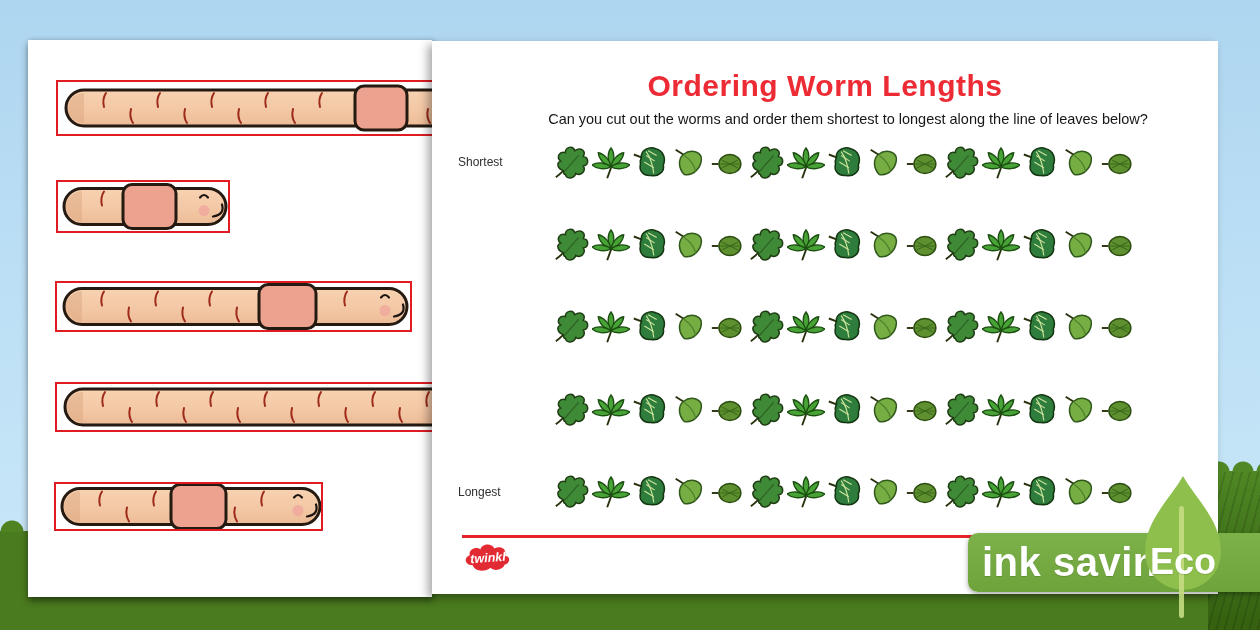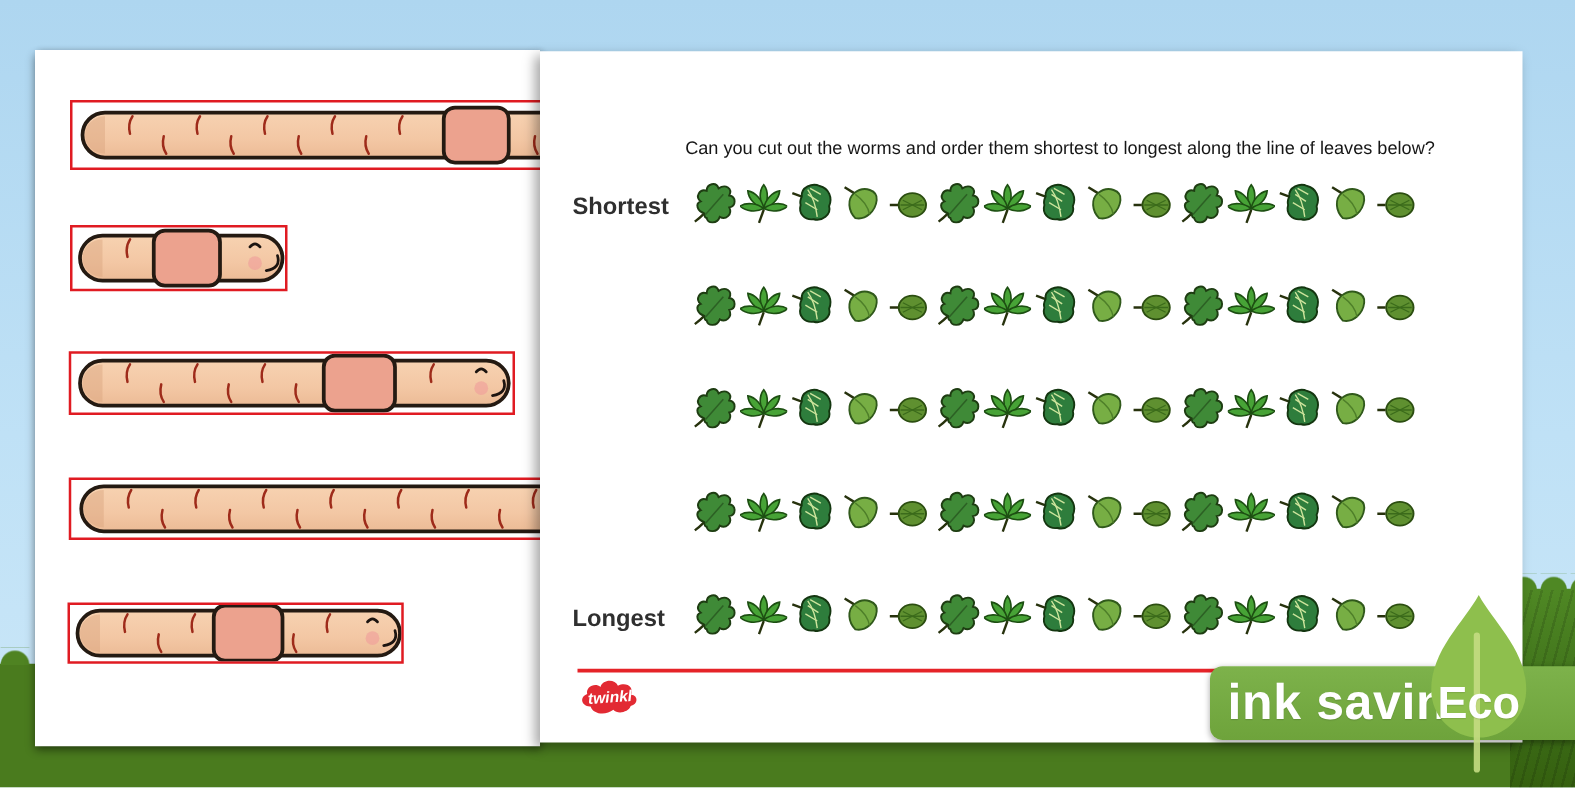--- a/index.html
+++ b/index.html
@@ -34,21 +34,21 @@
 
   
   .worm-box{position:absolute;border:2px solid #e01b22;box-sizing:border-box;}
   .worm-box svg{position:absolute;left:0;top:0;}
 
   
   .ws-title{position:absolute;left:0;top:28px;width:100%;text-align:center;
        font-size:30px;font-weight:bold;color:#ed2b35;letter-spacing:.5px;}
   .ws-instruction{position:absolute;left:0;top:70px;width:100%;text-align:center;
        font-size:14.5px;color:#161616;padding-left:23px;}
-  .row-label{position:absolute;left:26px;font-size:19px;font-weight:bold;color:#2f2f2f;}
+  .row-label{position:absolute;left:26px;font-size:12px;font-weight:normal;color:#2f2f2f;}
   .label-shortest{top:114px;}
   .label-longest{top:444px;}
   .leaf-row{position:absolute;left:121px;height:38px;display:flex;gap:1px;}
   .leaf-row svg{width:38px;height:38px;display:block;}
   .red-line{position:absolute;left:30px;top:494px;width:736px;height:2.5px;background:#e52328;}
   .brand-logo{position:absolute;left:28px;top:501px;width:56px;height:32px;}
 
   
   .ink-bar{position:absolute;left:968px;top:533px;width:292px;height:59px;z-index:4;
        border-radius:10px 0 0 10px;
@@ -201,20 +201,21 @@
           <rect x="115" y="0.5" width="55" height="44" rx="9" fill="#eca28e" stroke="#241a12" stroke-width="3"></rect>
           <circle cx="242" cy="26.5" r="5.5" fill="#f0a09b" opacity="0.65"></circle>
           <path d="M 238 13.5 q 4 -5 8 0" stroke="#1c1410" stroke-width="2.2" fill="none" stroke-linecap="round"></path>
           <path d="M 260 20.5 q 3 10 -9 12" stroke="#1c1410" stroke-width="2.2" fill="none" stroke-linecap="round"></path>
         </svg>
       </div>
     </div>
 </div>
 
 <div class="page-right">
+  <div class="ws-title">Ordering Worm Lengths</div>
   <div class="ws-instruction">Can you cut out the worms and order them shortest to longest along the line of leaves below?</div>
   <div class="row-label label-shortest">Shortest</div>
   <div class="row-label label-longest">Longest</div>
   <div id="leafRows">
       <div class="leaf-row" style="top: 104px;">
         <svg>
           <use href="#leaf-hawthorn"></use>
         </svg>
         <svg>
           <use href="#leaf-chestnut"></use>

